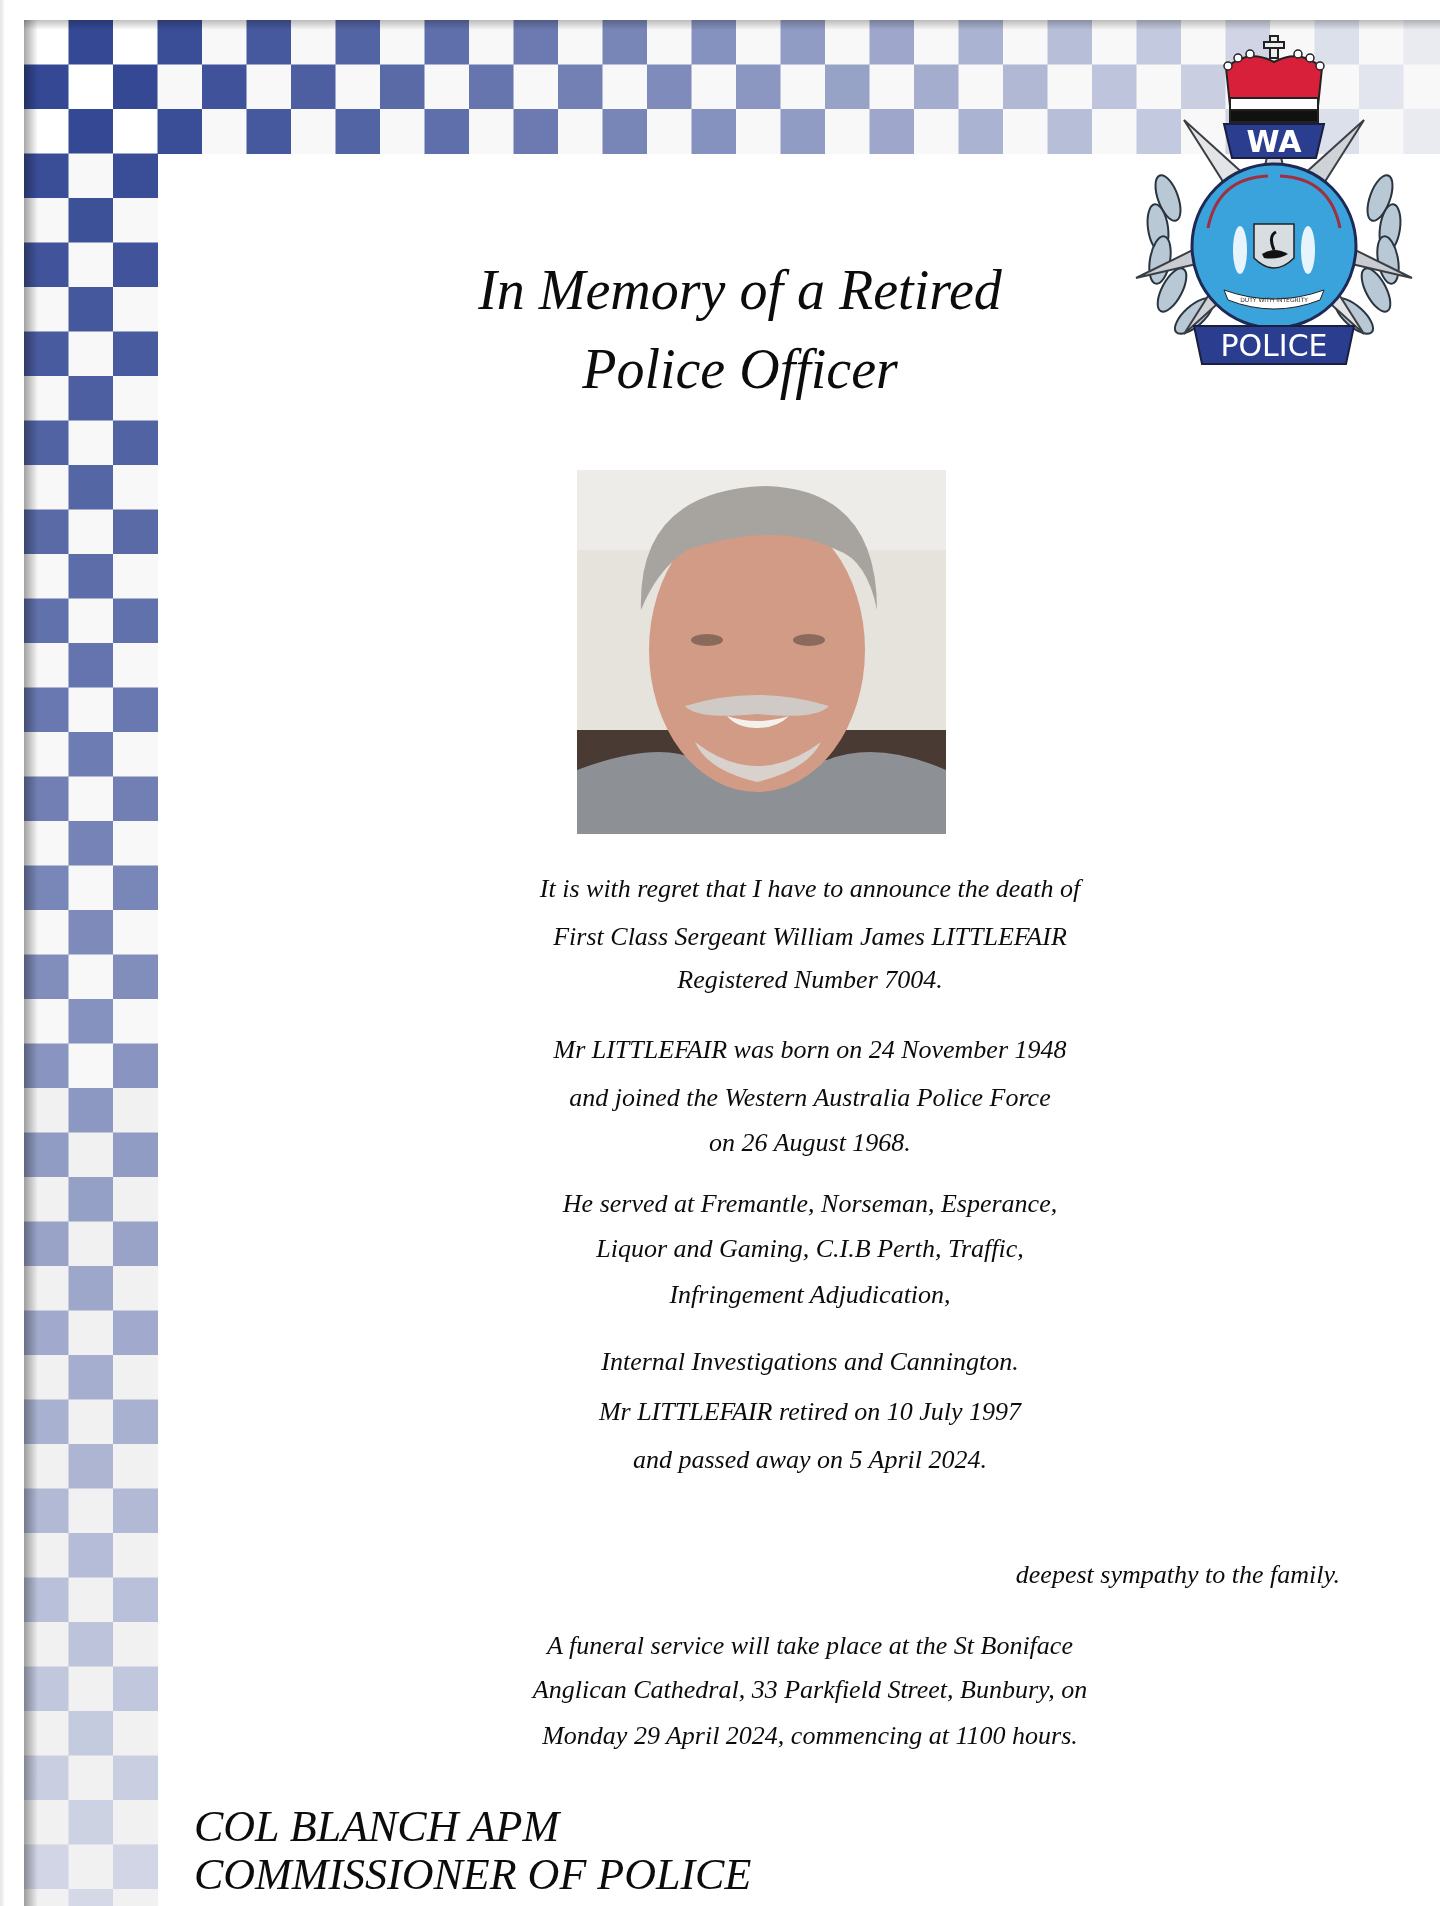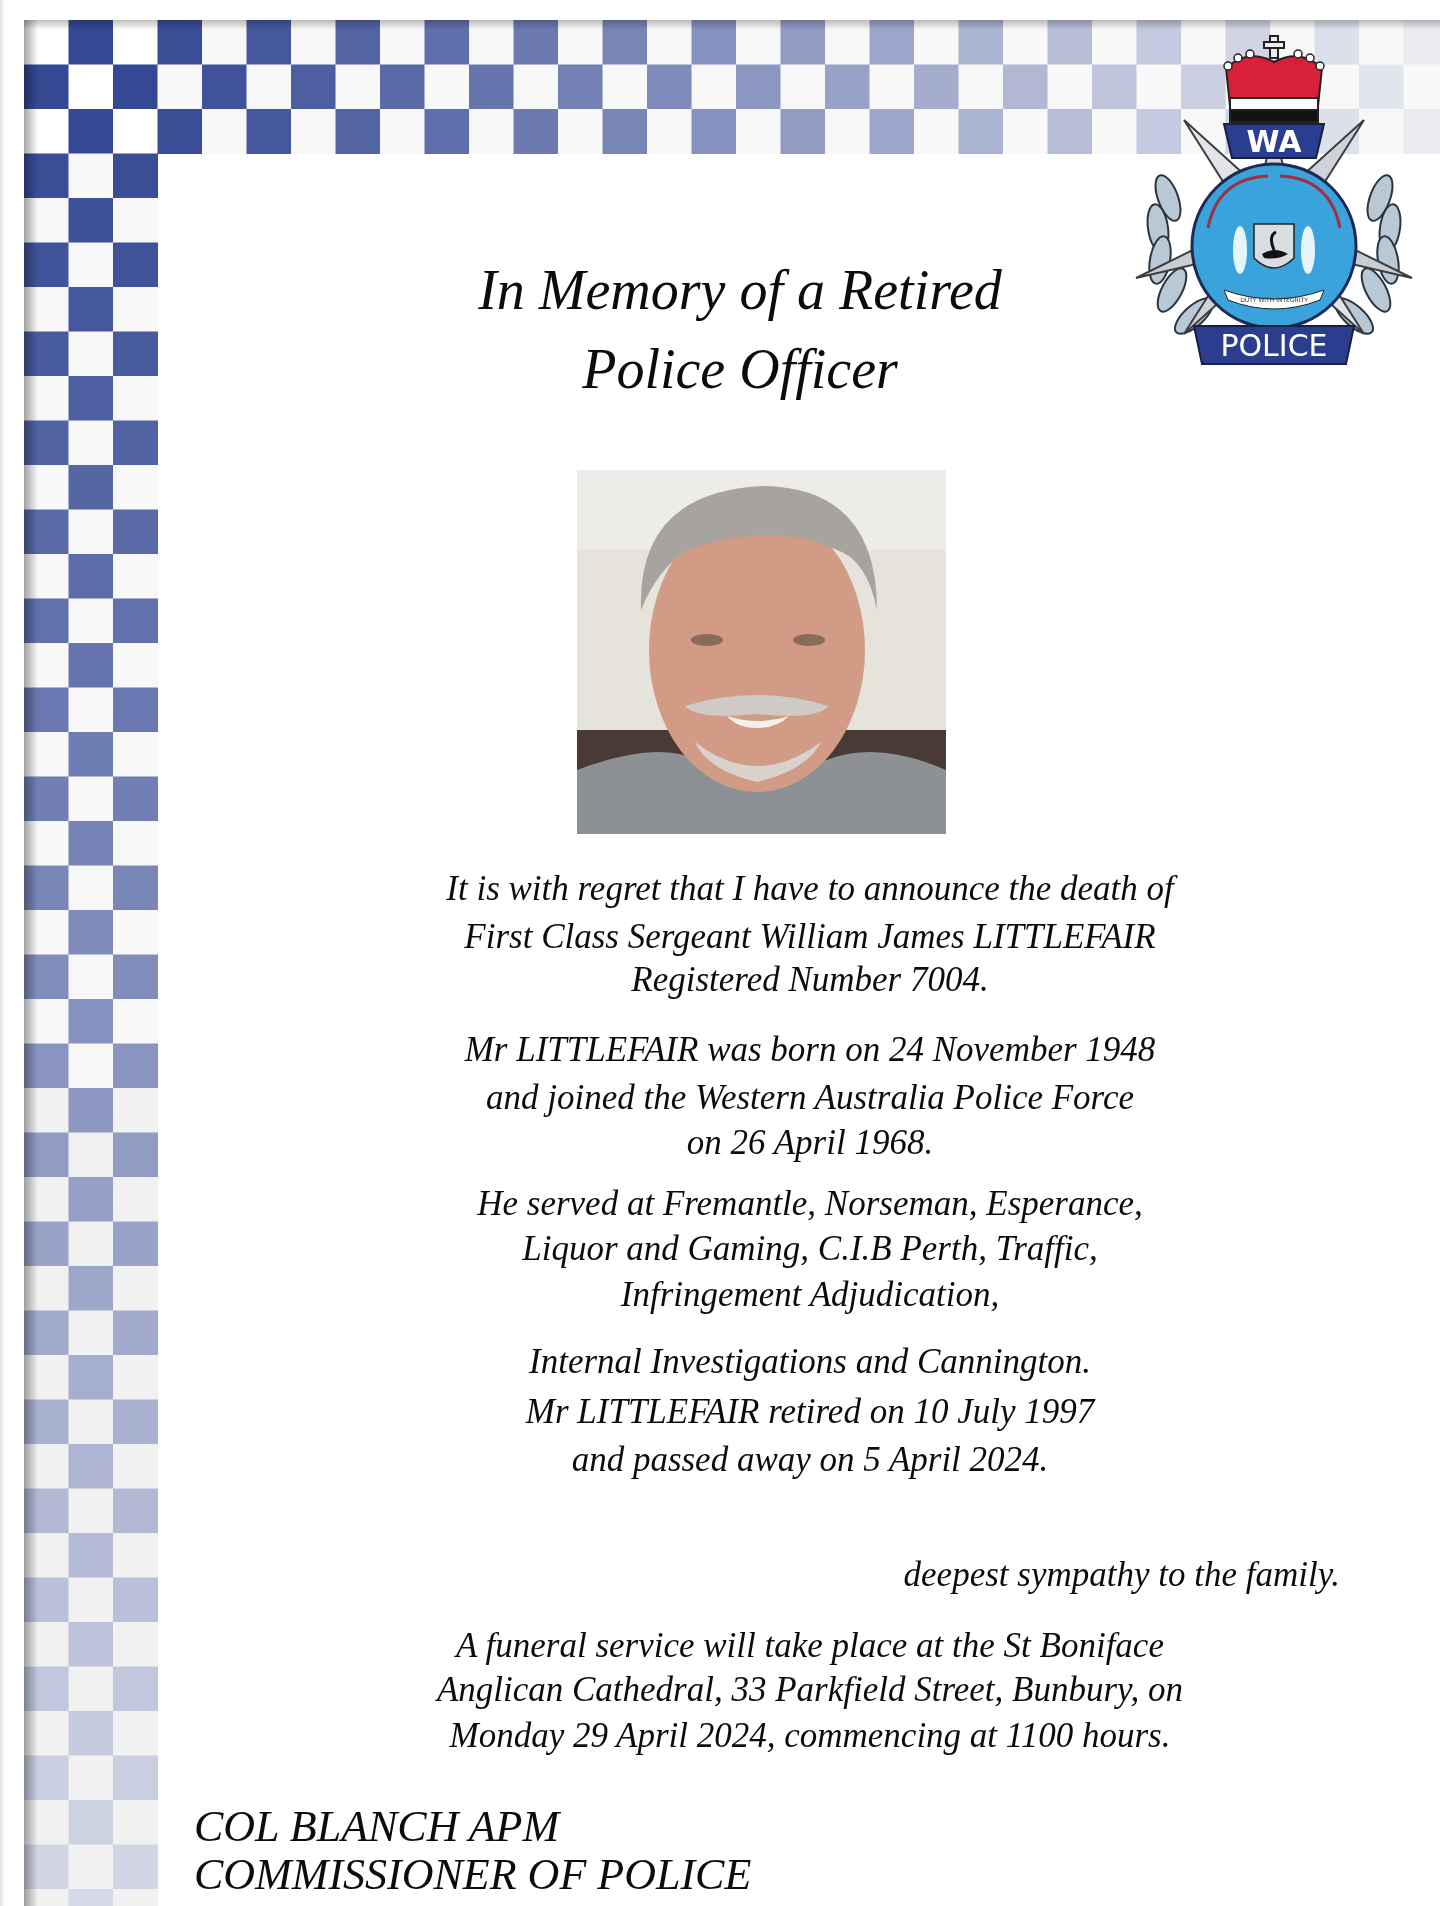--- a/index.html
+++ b/index.html
@@ -22,21 +22,21 @@
   .title .t1 { position: absolute; left: 350px; width: 780px; text-align: center; }
   .title .t2 { position: absolute; left: 350px; width: 780px; text-align: center; font-style: italic; }
   .photo {
     position: absolute; left: 577px; top: 470px; width: 369px; height: 364px;
     overflow: hidden; background: #d8d2c8;
   }
   .badge { position: absolute; left: 1128px; top: 28px; width: 292px; height: 370px; }
   .body-text {
     position: absolute; left: 280px; width: 1060px; text-align: center;
     font-family: "Liberation Serif", "DejaVu Serif", serif;
-    font-style: italic; font-size: 35px; color: #0c0c0c;
+    font-style: italic; font-size: 26px; color: #0c0c0c;
   }
   .line { position: absolute; left: 0; width: 1060px; text-align: center; white-space: nowrap; line-height: 46px; }
   .sig {
     position: absolute; left: 194px;
     font-family: "Liberation Serif", "DejaVu Serif", serif;
     font-style: italic; font-size: 44px; color: #0c0c0c; white-space: nowrap; line-height: 46px;
   }
 </style>
 </head>
 <body>
@@ -353,21 +353,21 @@
   </svg>
 </div>
 
 <div class="body-text" style="top:0; height:1906px;">
   <div class="line" style="top:866px;">It is with regret that I have to announce the death of</div>
   <div class="line" style="top:914px;">First Class Sergeant William James LITTLEFAIR</div>
   <div class="line" style="top:957px;">Registered Number 7004.</div>
 
   <div class="line" style="top:1027px;">Mr LITTLEFAIR  was born on 24 November 1948</div>
   <div class="line" style="top:1075px;">and joined the Western Australia Police Force</div>
-  <div class="line" style="top:1120px;">on 26 April 1968.</div>
+  <div class="line" style="top:1120px;">on 26 August 1968.</div>
 
   <div class="line" style="top:1181px;">He served at Fremantle, Norseman, Esperance,</div>
   <div class="line" style="top:1226px;">Liquor and Gaming, C.I.B Perth, Traffic,</div>
   <div class="line" style="top:1272px;">Infringement Adjudication,</div>
   <div class="line" style="top:1295px;margin-top:44px;">Internal Investigations and Cannington.</div>
 
   <div class="line" style="top:1389px;">Mr LITTLEFAIR retired on 10 July 1997</div>
   <div class="line" style="top:1437px;">and passed away on 5 April 2024.</div>
 
   <div class="line" style="top:1552px;text-align:right;">deepest sympathy to the family.</div>

